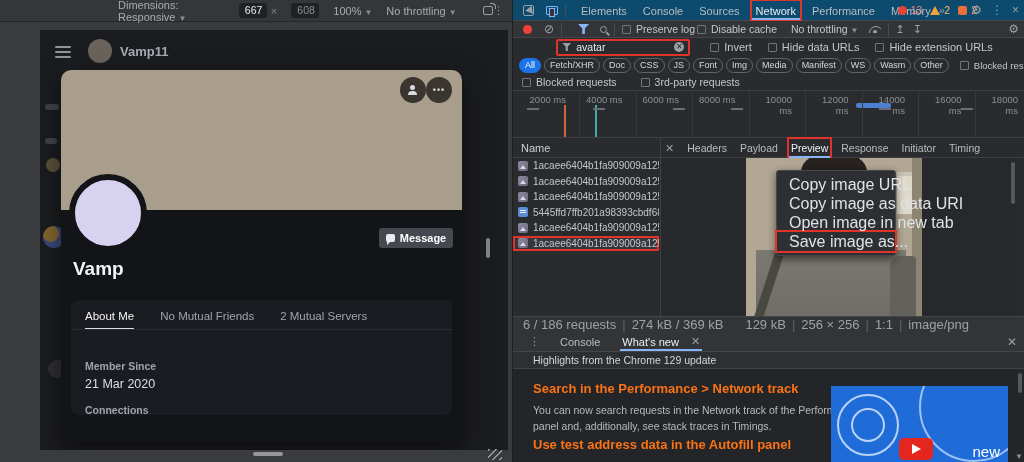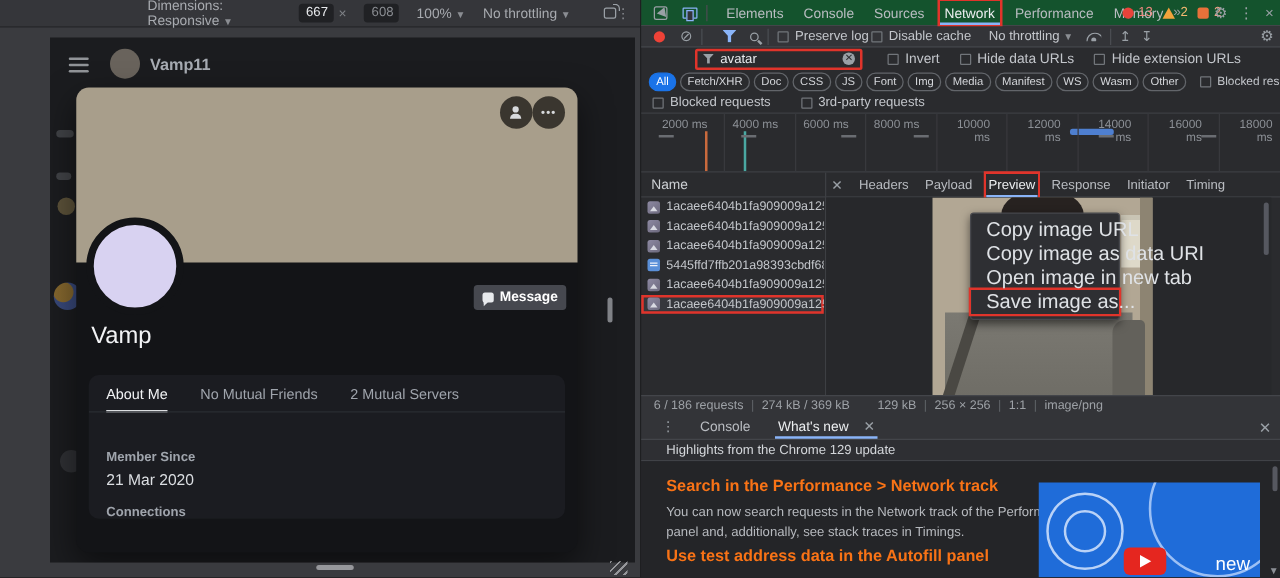--- a/index.html
+++ b/index.html
@@ -38,40 +38,40 @@
   .person-add{position:relative;width:10px;height:10px;}
   .person-add:before{content:"";position:absolute;left:2px;top:0;width:5px;height:5px;border-radius:50%;background:#d8dadd;}
   .person-add:after{content:"";position:absolute;left:0;bottom:0;width:9px;height:4px;border-radius:4px 4px 0 0;background:#d8dadd;}
   .dots3{font-size:9px;letter-spacing:1px;font-weight:bold;}
   .big-avatar{position:absolute;left:8px;top:104px;width:78px;height:78px;border-radius:50%;
     border:6px solid #131417;background:#d8d2f1;}
   .msg-btn{position:absolute;left:318px;top:158px;width:74px;height:20px;background:#46484f;border-radius:3px;
     display:flex;align-items:center;justify-content:center;gap:5px;color:#fff;font-size:11px;font-weight:bold;}
   .bubble{width:9px;height:8px;background:#e8eaed;border-radius:2px;position:relative;}
   .bubble:after{content:"";position:absolute;left:1px;bottom:-3px;border:2px solid transparent;border-top-color:#e8eaed;border-left-color:#e8eaed;}
-  .display-name{position:absolute;left:12px;top:188px;font-size:19px;font-weight:normal;color:#f2f3f5;}
+  .display-name{position:absolute;left:12px;top:188px;font-size:19px;font-weight:bold;color:#f2f3f5;}
   .inner-card{position:absolute;left:10px;top:230px;width:381px;height:115px;background:#1b1c21;border-radius:8px;overflow:hidden;}
   #profile-tabs{position:absolute;left:14px;top:10px;display:flex;gap:26px;font-size:11.5px;}
   .p-tab{color:#9fa4ac;position:relative;padding-bottom:8px;}
   .p-tab.active{color:#f2f3f5;}
   .p-tab.active:after{content:"";position:absolute;left:0;right:0;bottom:0;height:2px;background:#dcdee1;}
   .tab-divider{position:absolute;left:0;right:0;top:29px;height:1px;background:#2a2c32;}
   .mini-label{position:absolute;left:14px;font-size:10.5px;color:#9fa4ac;font-weight:bold;}
   .mini-value{position:absolute;left:14px;font-size:12.5px;color:#dbdee2;}
   .vp-scroll{position:absolute;left:446px;top:208px;width:4px;height:20px;background:#808287;border-radius:2px;}
 
   .emu-handle{position:absolute;left:253px;top:452px;width:30px;height:4px;background:#96979b;border-radius:2px;}
   .emu-grip{position:absolute;left:488px;top:449px;width:14px;height:11px;
     background:repeating-linear-gradient(135deg,#96979b 0 1.5px,transparent 1.5px 5px);}
 
   
   #devtools{position:absolute;left:512px;top:0;width:512px;height:462px;background:#2a2b2e;
     color:#c3c6cb;font-size:11px;border-left:1px solid #1e1f21;}
   .row{position:absolute;left:0;width:512px;}
-  #dt-tabbar{top:0;height:21px;background:#14532d;border-bottom:1px solid #43454a;display:flex;align-items:center;}
+  #dt-tabbar{top:0;height:21px;background:#0c4a6e;border-bottom:1px solid #43454a;display:flex;align-items:center;}
   .insp-icon{width:11px;height:11px;border:1.5px solid #9aa0a6;border-radius:2px;margin-left:10px;position:relative;}
   .insp-icon:after{content:"";position:absolute;right:-3px;bottom:-3px;border:4px solid transparent;border-top:7px solid #9aa0a6;transform:rotate(-40deg);}
   .dev-icon{width:12px;height:9px;border:1.5px solid #8ab4f8;border-radius:1px;margin-left:12px;position:relative;}
   .dev-icon:after{content:"";position:absolute;left:2px;top:1px;width:4px;height:7px;background:#333438;border:1.5px solid #8ab4f8;}
   .vsep{width:1px;height:13px;background:#4a4c51;margin:0 7px;}
   #dt-tabs{display:flex;gap:8px;margin-left:4px;}
   .dt-tab{padding:4px 4px 3px;color:#b9bcc1;font-size:11px;position:relative;}
   .dt-tab.active{color:#eceef0;box-shadow:inset 0 -2px 0 #8ab4f8;}
   .dt-tab.annotated{box-shadow:inset 0 -2px 0 #8ab4f8,0 0 0 2px #e0342b;}
   .more-tabs{color:#9aa0a6;margin-left:4px;font-size:11px;}
@@ -149,21 +149,21 @@
   .photo .strap{position:absolute;left:18px;top:86px;width:9px;height:86px;background:#4a4843;transform:rotate(18deg);}
   .photo .arm{position:absolute;right:6px;top:98px;width:26px;height:60px;background:#63615b;border-radius:10px 4px 0 0;}
   .pv-scroll{position:absolute;right:2px;top:4px;width:4px;height:42px;background:#565860;border-radius:2px;}
 
   #context-menu{position:absolute;left:263px;top:170px;width:120px;background:#2e2f33;border:1px solid #47484d;
     border-radius:3px;box-shadow:0 3px 8px rgba(0,0,0,.55);padding:4px 0;}
   .ctx-item{height:19px;line-height:19px;padding-left:12px;font-size:16px;color:#dfe2e6;white-space:nowrap;}
   .ctx-item.annotated{box-shadow:0 0 0 2px #e0342b;}
 
   #dt-statusbar{top:316px;height:16px;background:#333438;border-top:1px solid #43454a;display:flex;align-items:center;
-    font-size:10px;color:#9da1a6;white-space:nowrap;}
+    font-size:13px;color:#9da1a6;white-space:nowrap;}
   #dt-statusbar .ssep{margin:0 6px;color:#5f6368;}
   #dt-statusbar .lead{margin-left:10px;}
   #dt-statusbar .gap{margin-left:22px;}
 
   #drawer-tabs{top:332px;height:20px;background:#333438;border-bottom:1px solid #43454a;display:flex;align-items:center;font-size:11px;}
   .dr-dots{margin-left:16px;color:#9aa0a6;}
   .dr-tab{margin-left:18px;color:#b9bcc1;padding:3px 2px;}
   .dr-tab.active{color:#eceef0;box-shadow:inset 0 -2px 0 #8ab4f8;display:flex;gap:12px;align-items:center;}
   .dr-tab .tclose{color:#9aa0a6;}
   #drawer-tabs .far-close{position:absolute;right:8px;color:#9aa0a6;font-size:12px;}

